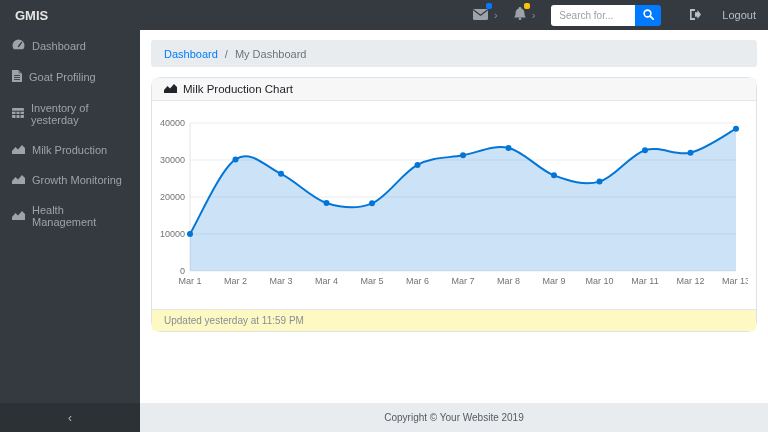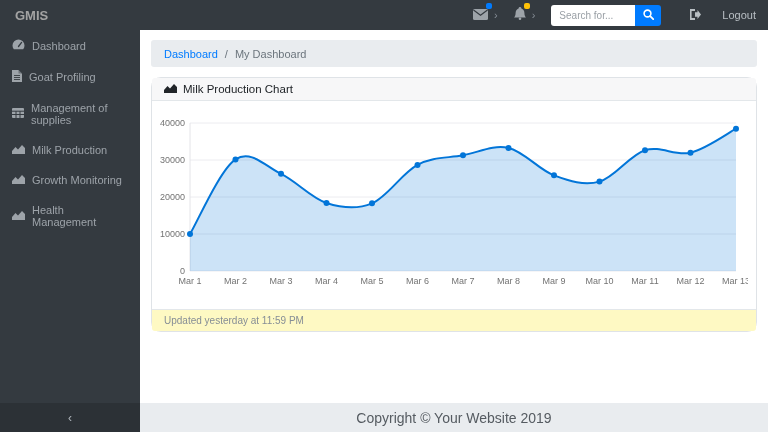--- a/index.html
+++ b/index.html
@@ -3,21 +3,21 @@
 <meta charset="utf-8">
 <style>
   * { margin:0; padding:0; box-sizing:border-box; }
   html,body { width:768px; height:432px; overflow:hidden; background:#fff;
     font-family:"Liberation Sans", sans-serif; }
   .app { position:relative; width:768px; height:432px; }
 
   
   .navbar { position:absolute; top:0; left:0; right:0; height:30px; background:#343a40;
     display:flex; align-items:center; z-index:5; }
-  .brand { color:#a3a3a3; font-weight:bold; font-size:13px; padding-left:15px; width:140px; }
+  .brand { color:#e5e5e5; font-weight:bold; font-size:13px; padding-left:15px; width:140px; }
   .nav-right { margin-left:auto; display:flex; align-items:center; padding-right:12px; }
   .nav-drop { display:flex; align-items:center; margin-right:16px; cursor:pointer; }
   .icon-wrap { position:relative; display:inline-block; }
   .badge-dot { position:absolute; top:-3px; right:-4px; width:6px; height:6px; border-radius:2px; }
   .chev { color:#868e96; font-size:11px; margin-left:6px; line-height:1; }
   .search-form { display:flex; align-items:center; margin-right:28px; }
   .search-input { width:84px; height:21px; border:none; border-radius:3px 0 0 3px;
     padding:0 8px; font-size:10px; color:#495057; outline:none; font-family:inherit; }
   .search-input::placeholder { color:#9aa0a6; }
   .search-btn { width:26px; height:21px; border:none; background:#007bff;
@@ -43,21 +43,21 @@
 
   .card { margin-top:10px; border:1px solid #dfe3e7; border-radius:10px; background:#fff; }
   .card-header { background:#f7f7f8; border-bottom:1px solid #e3e7ea; padding:5px 12px;
     font-size:11.5px; color:#212529; display:flex; align-items:center; gap:6px;
     border-radius:3px 3px 0 0; }
   .card-body { padding:6px 8px 2px 8px; }
   .card-footer { background:#fef9c3; border-top:1px solid #e3e7ea; padding:5px 12px;
     font-size:10px; color:#868e96; border-radius:0 0 3px 3px; }
 
   .page-footer { position:absolute; left:140px; right:0; bottom:0; height:29px; background:#e9ecef;
-    display:flex; align-items:center; justify-content:center; font-size:14px; color:#555b61; }
+    display:flex; align-items:center; justify-content:center; font-size:10px; color:#555b61; }
 
   svg text { font-family:"Liberation Sans", sans-serif; }
 </style>
 </head>
 <body>
 
 <div class="app">
 
   <div class="navbar">
     <div class="brand">GMIS</div>
@@ -134,21 +134,21 @@
     <div class="side-item">
       <span>
         <svg width="12" height="10" viewBox="0 0 12 10">
             <rect x="0" y="0" width="12" height="10" rx="1" fill="#9da3a9"></rect>
             <line x1="0" y1="3.2" x2="12" y2="3.2" stroke="#343a40" stroke-width="1"></line>
             <line x1="0" y1="6.5" x2="12" y2="6.5" stroke="#343a40" stroke-width="1"></line>
             <line x1="4" y1="3.2" x2="4" y2="10" stroke="#343a40" stroke-width="1"></line>
             <line x1="8" y1="3.2" x2="8" y2="10" stroke="#343a40" stroke-width="1"></line>
           </svg>
       </span>
-      <span>Management of supplies</span>
+      <span>Inventory of yesterday</span>
     </div>
     <div class="side-item">
       <span>
         <svg width="13" height="10" viewBox="0 0 13 10">
             <path d="M0 10 L0 7 L3.5 3 L6 5.5 L10 1 L13 4 L13 10 Z" fill="#9da3a9"></path>
             <rect x="0" y="9" width="13" height="1" fill="#9da3a9"></rect>
           </svg>
       </span>
       <span>Milk Production</span>
     </div>

